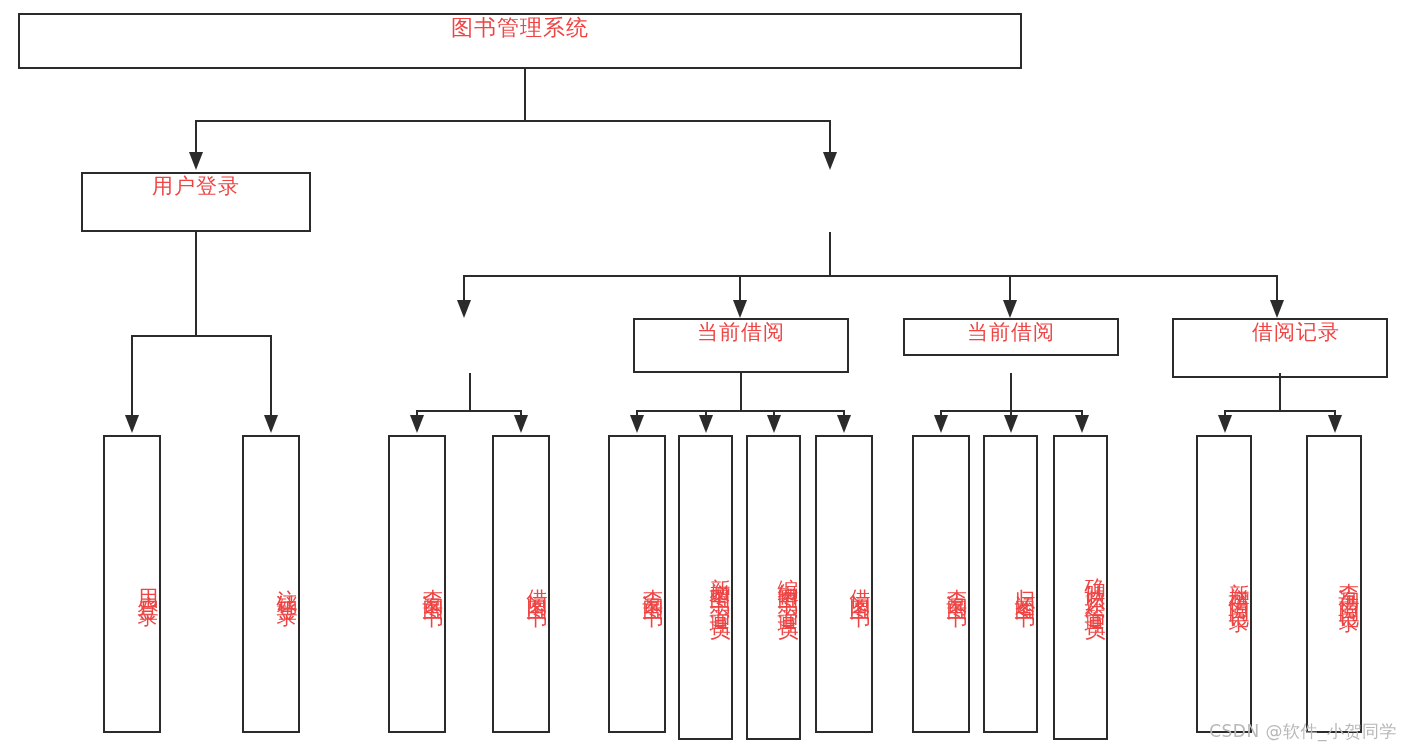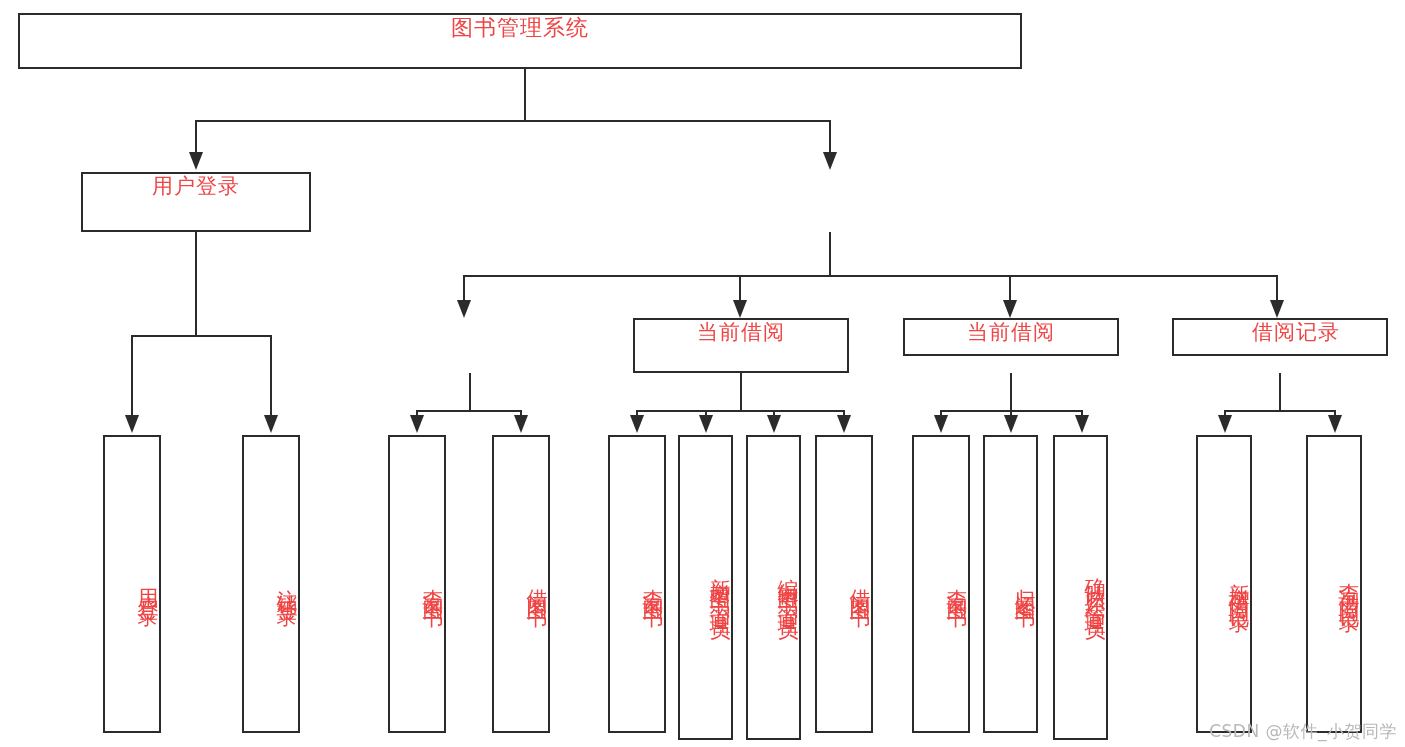--- a/index.html
+++ b/index.html
@@ -111,21 +111,21 @@
   <div class="arrow" style="left:1003px; top:300px;"></div>
   <div class="edge v" style="left:1276px; top:275px; height:28px;"></div>
   <div class="arrow" style="left:1270px; top:300px;"></div>
 
   <div class="node horiz" style="left:633px; top:318px; width:216px; height:55px;">
     <span>当前借阅</span>
   </div>
   <div class="node horiz" style="left:903px; top:318px; width:216px; height:38px;">
     <span>当前借阅</span>
   </div>
-  <div class="node horiz" style="left:1172px; top:318px; width:216px; height:38px;padding-left:32px;">
+  <div class="node horiz" style="left:1172px; top:318px; width:216px; height:60px;padding-left:32px;">
     <span>借阅记录</span>
   </div>
 
   <div class="edge v" style="left:469px; top:373px; height:38px;"></div>
   <div class="edge h" style="left:417px; top:410px; width:104px;"></div>
   <div class="edge v" style="left:416px; top:410px; height:8px;"></div>
   <div class="arrow" style="left:410px; top:415px;"></div>
   <div class="edge v" style="left:520px; top:410px; height:8px;"></div>
   <div class="arrow" style="left:514px; top:415px;"></div>
 

